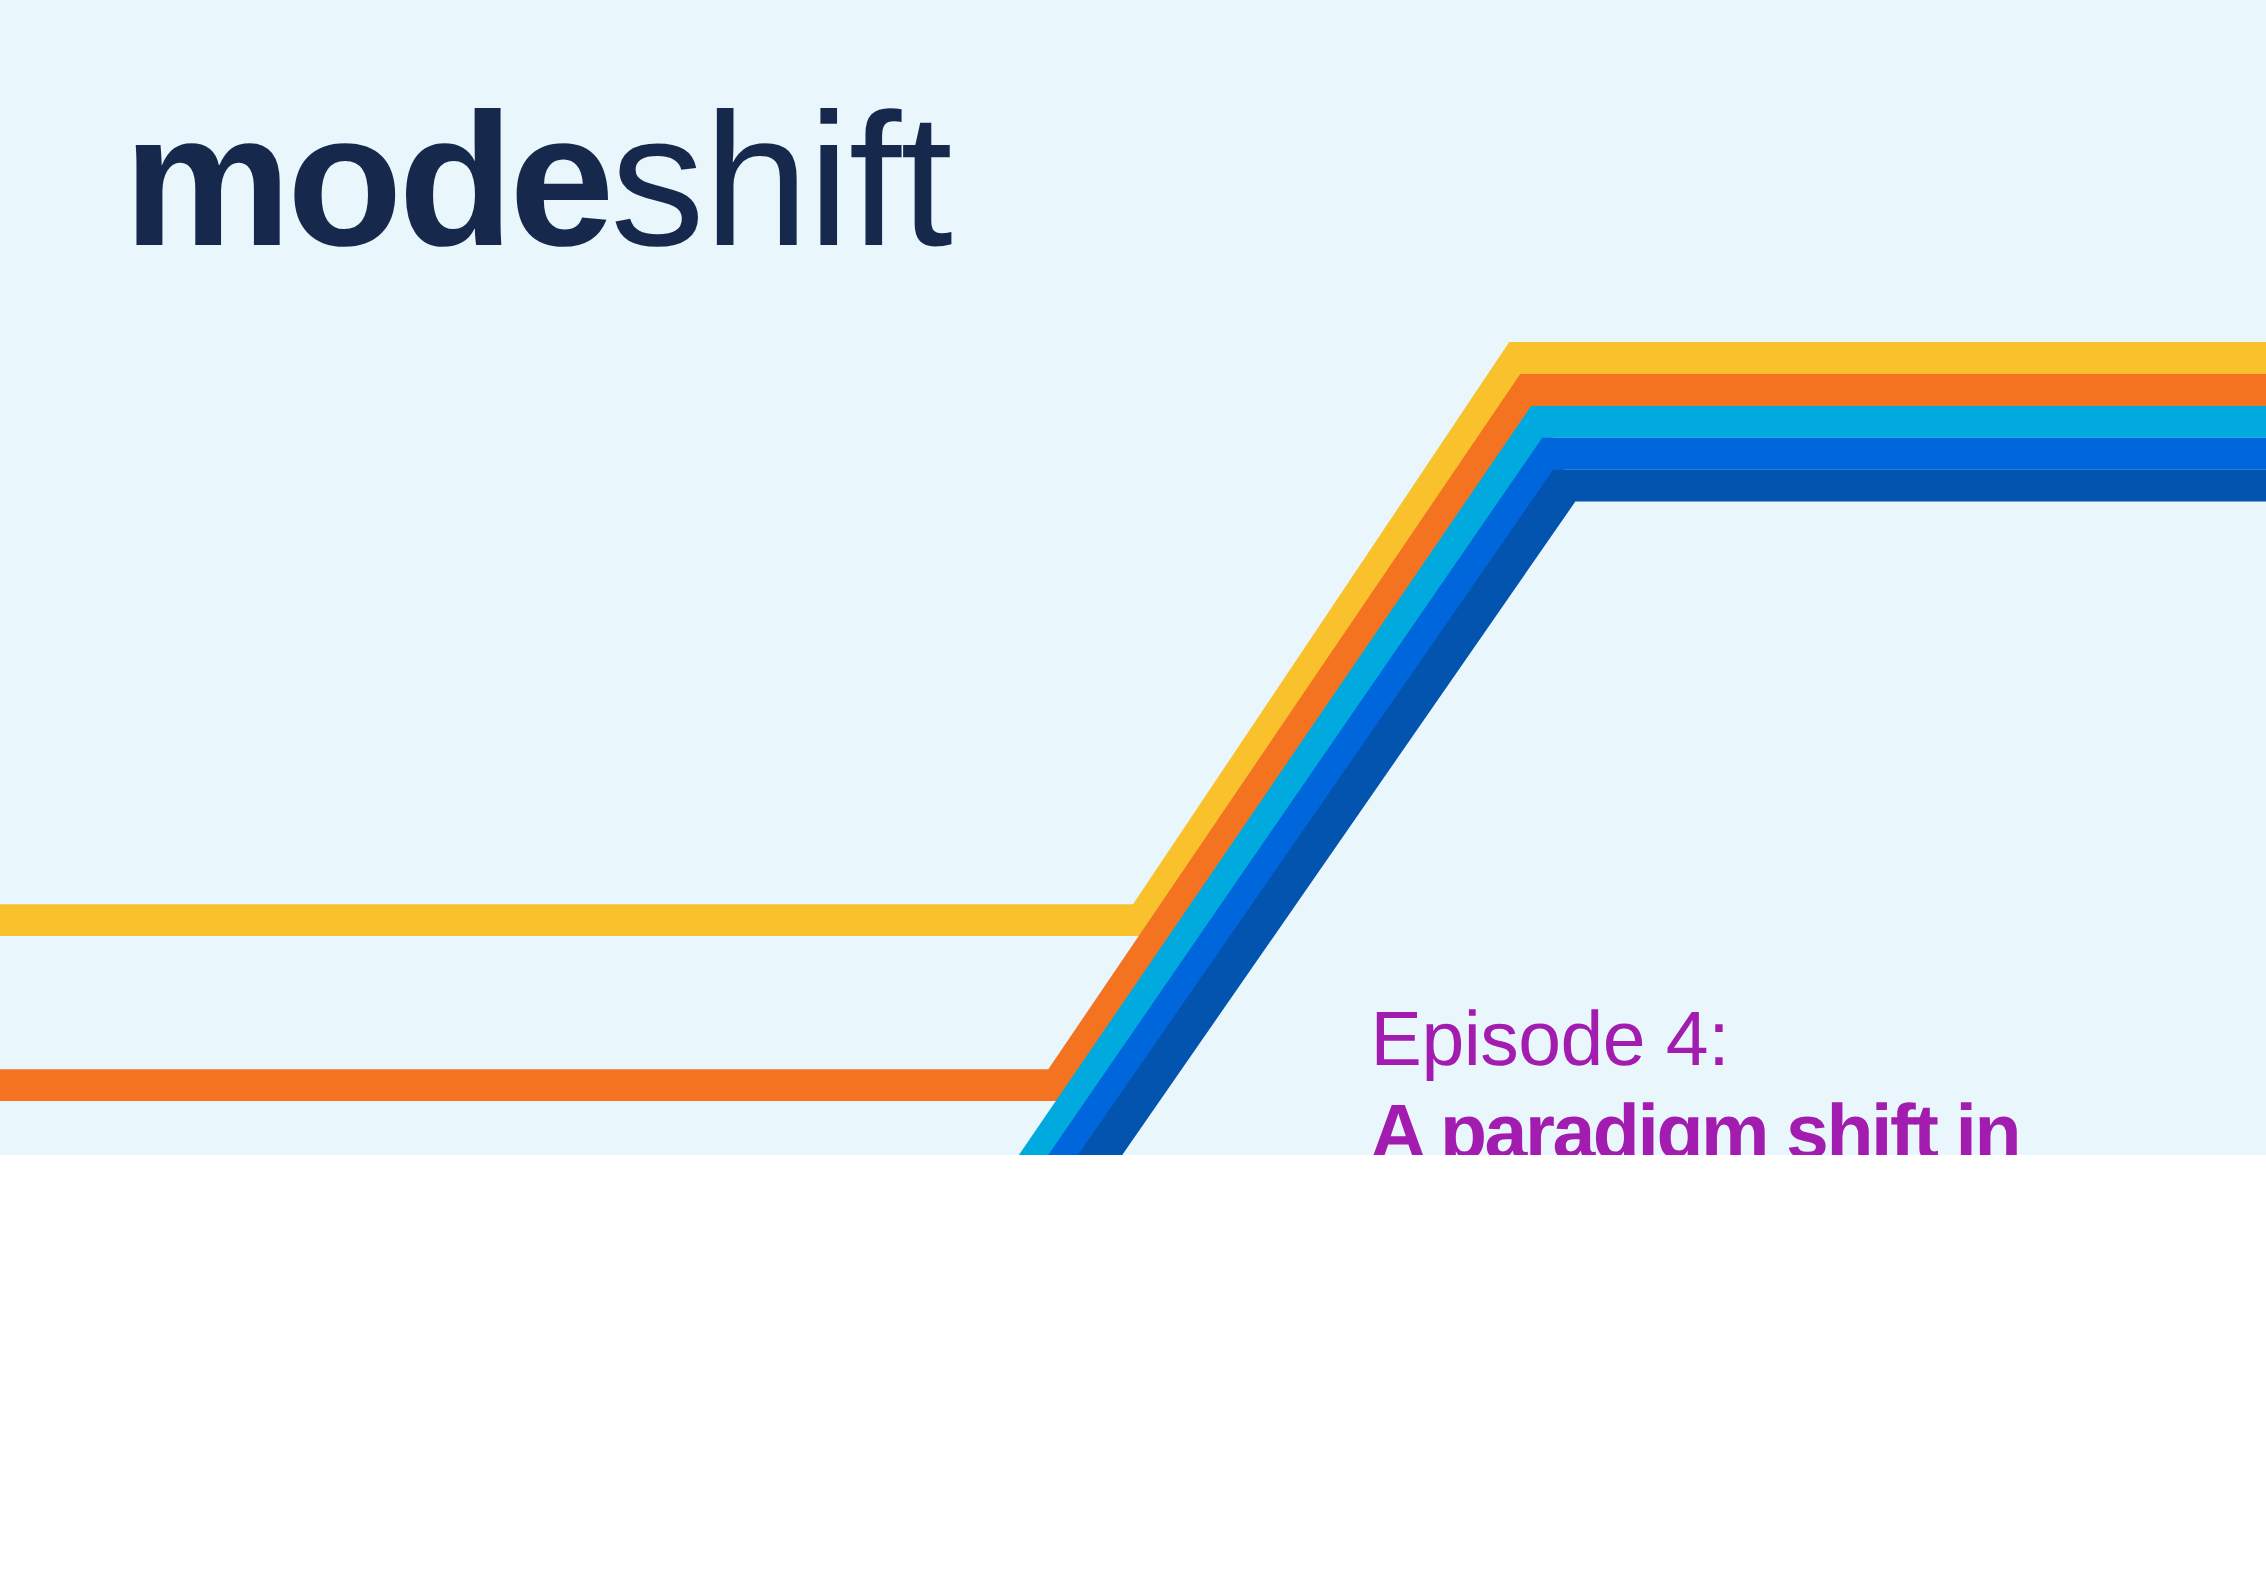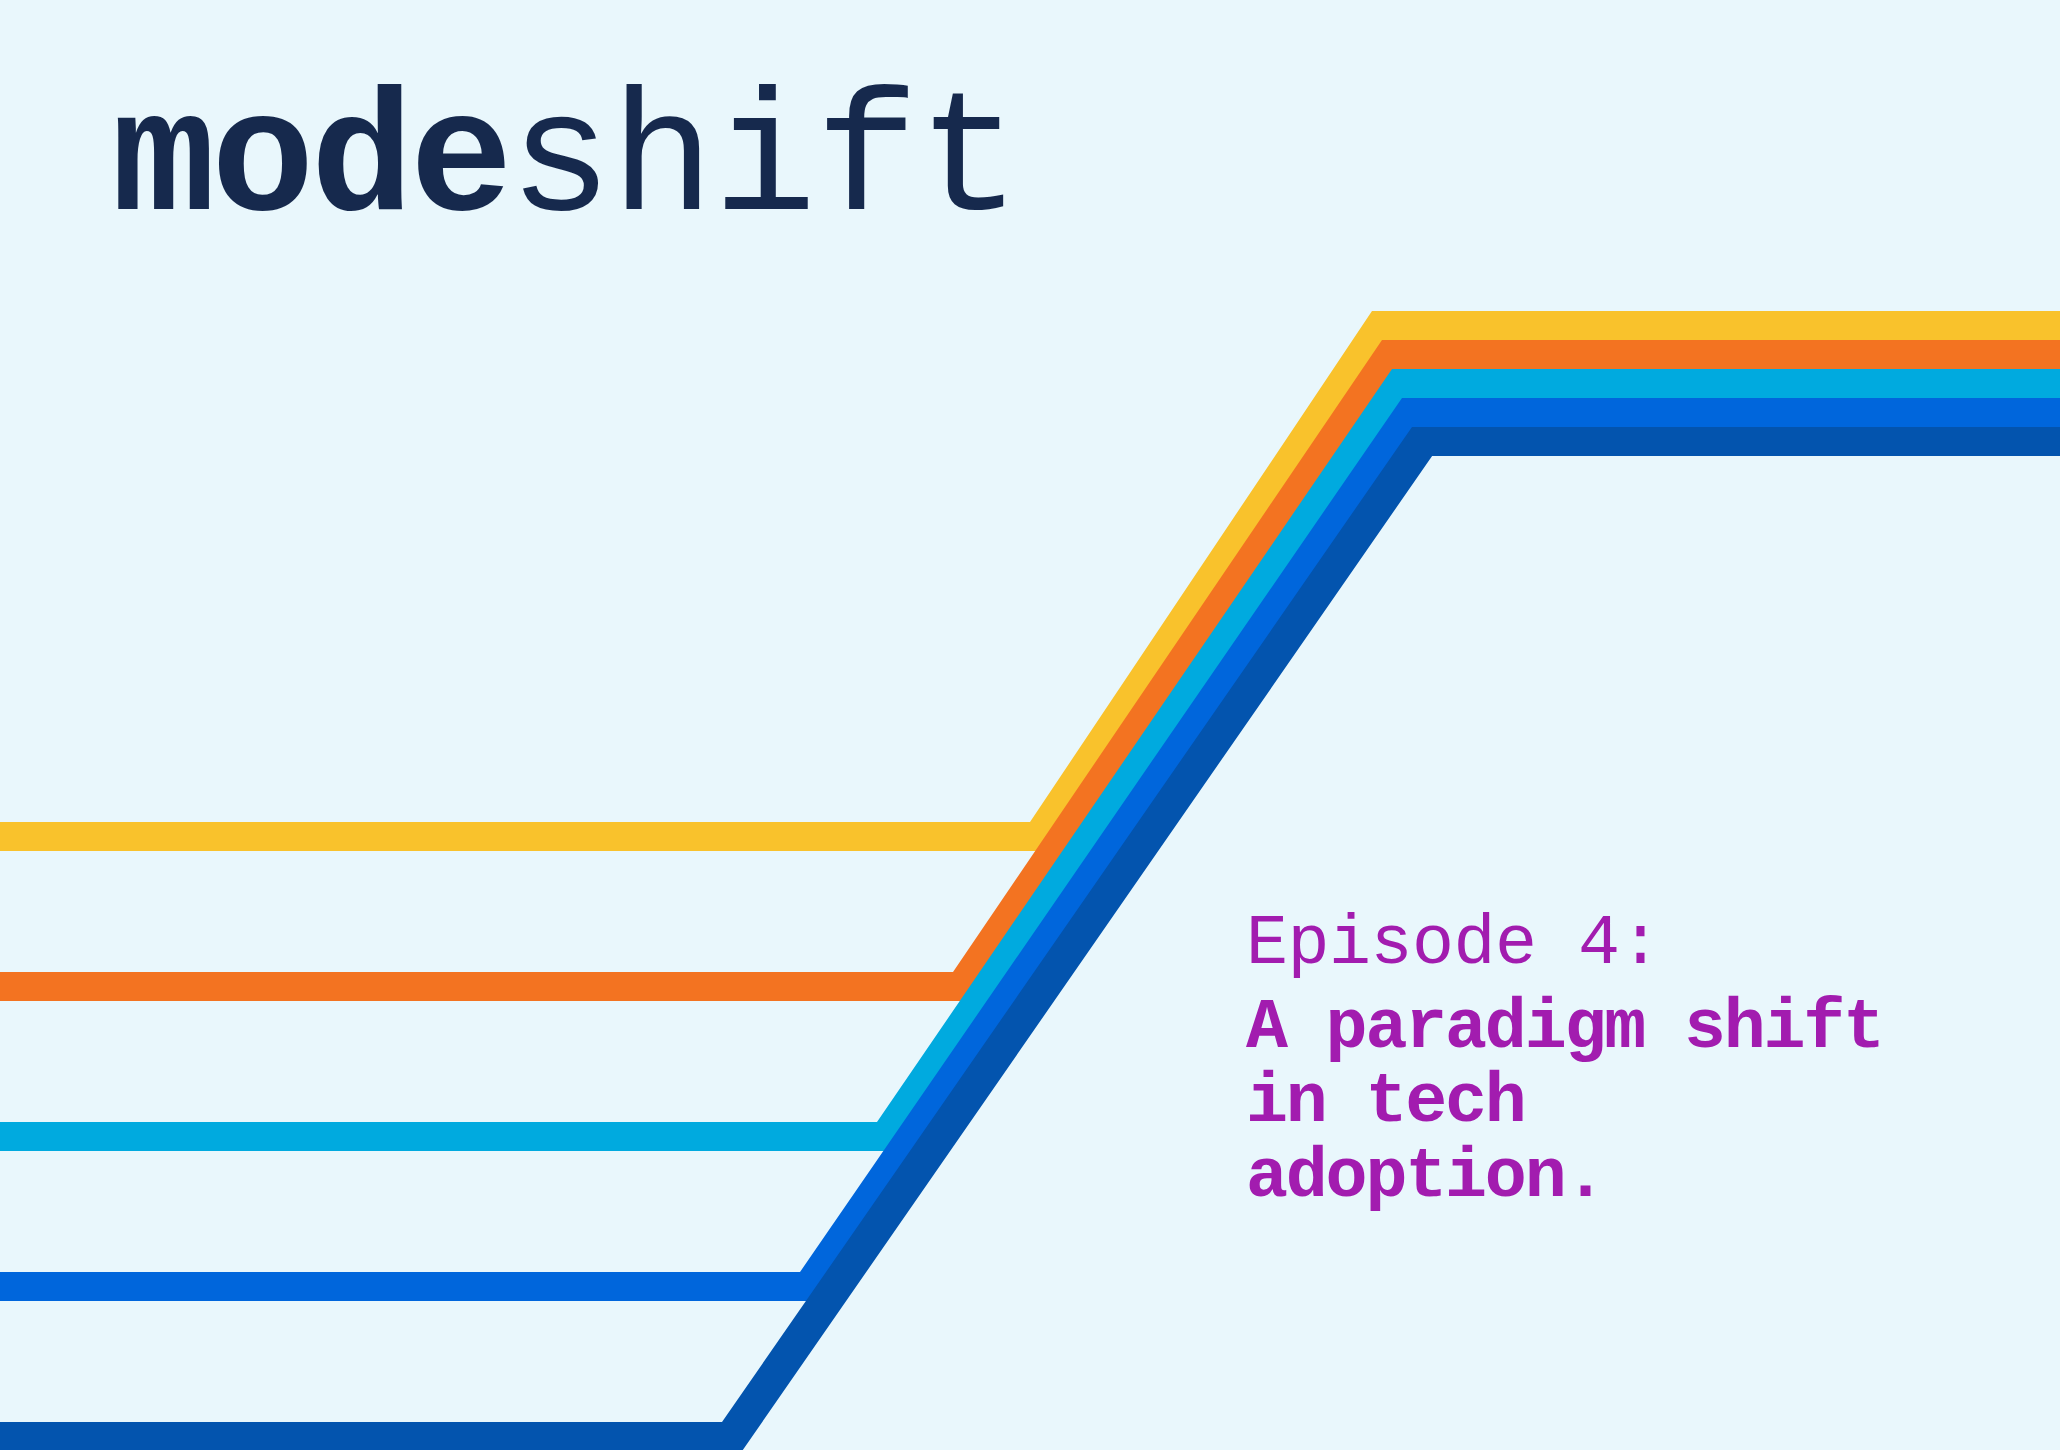--- a/index.html
+++ b/index.html
@@ -4,23 +4,23 @@
 <title>modeshift</title>
 <style>
   html, body {
     margin: 0;
     padding: 0;
     background: #ffffff;
   }
   #canvas {
     position: relative;
     width: 2060px;
-    height: 1450px;
+    height: 1050px;
     overflow: hidden;
-    font-family: Liberation Mono, monospace;
+    font-family: Liberation Sans, sans-serif;
     -webkit-font-smoothing: antialiased;
   }
   .bg-layer {
     position: absolute;
     inset: 0;
     background: #E9F7FC;
   }
   #stripes-svg {
     position: absolute;
     left: 0;

